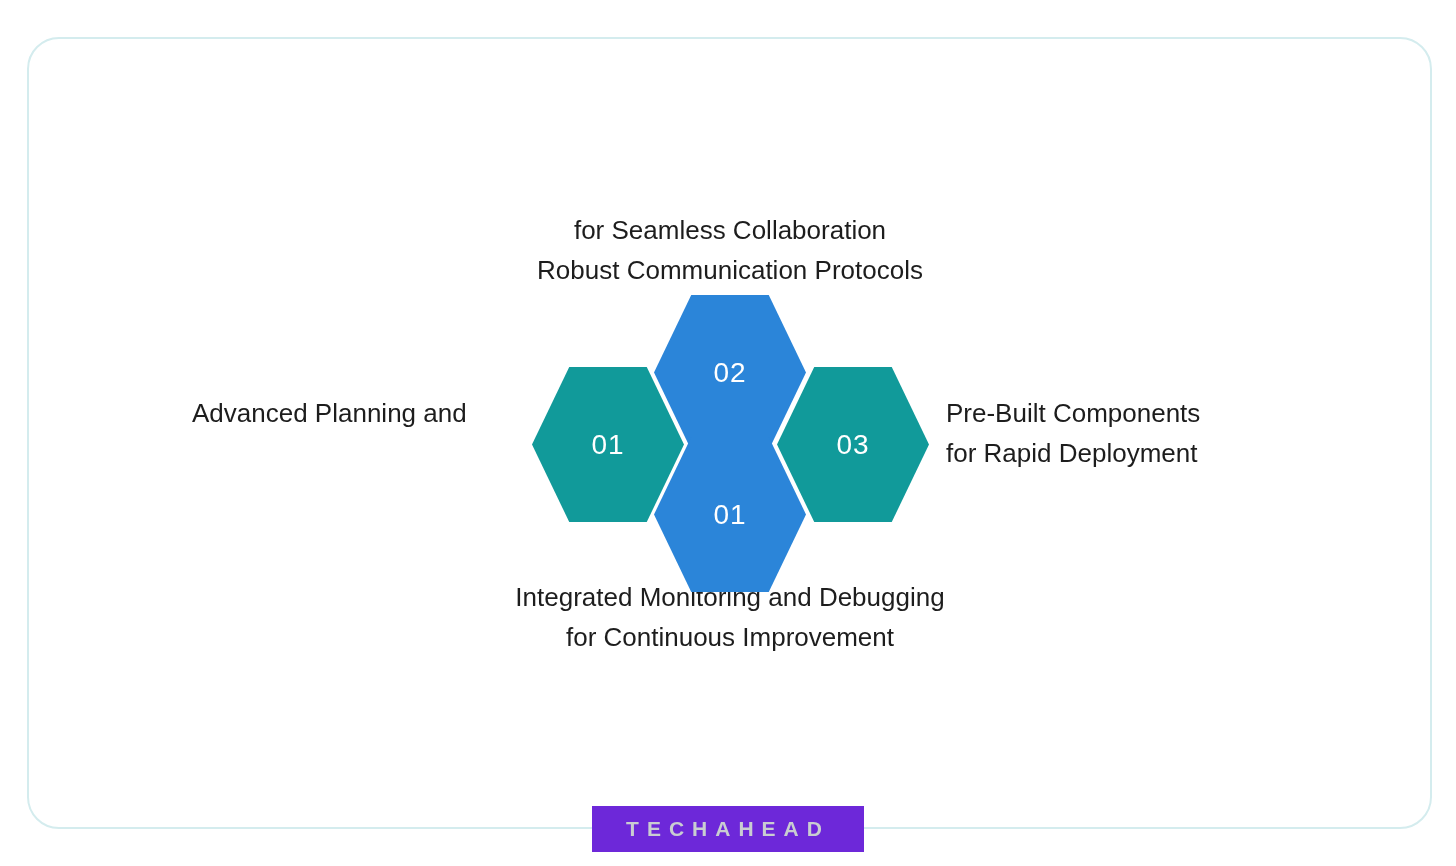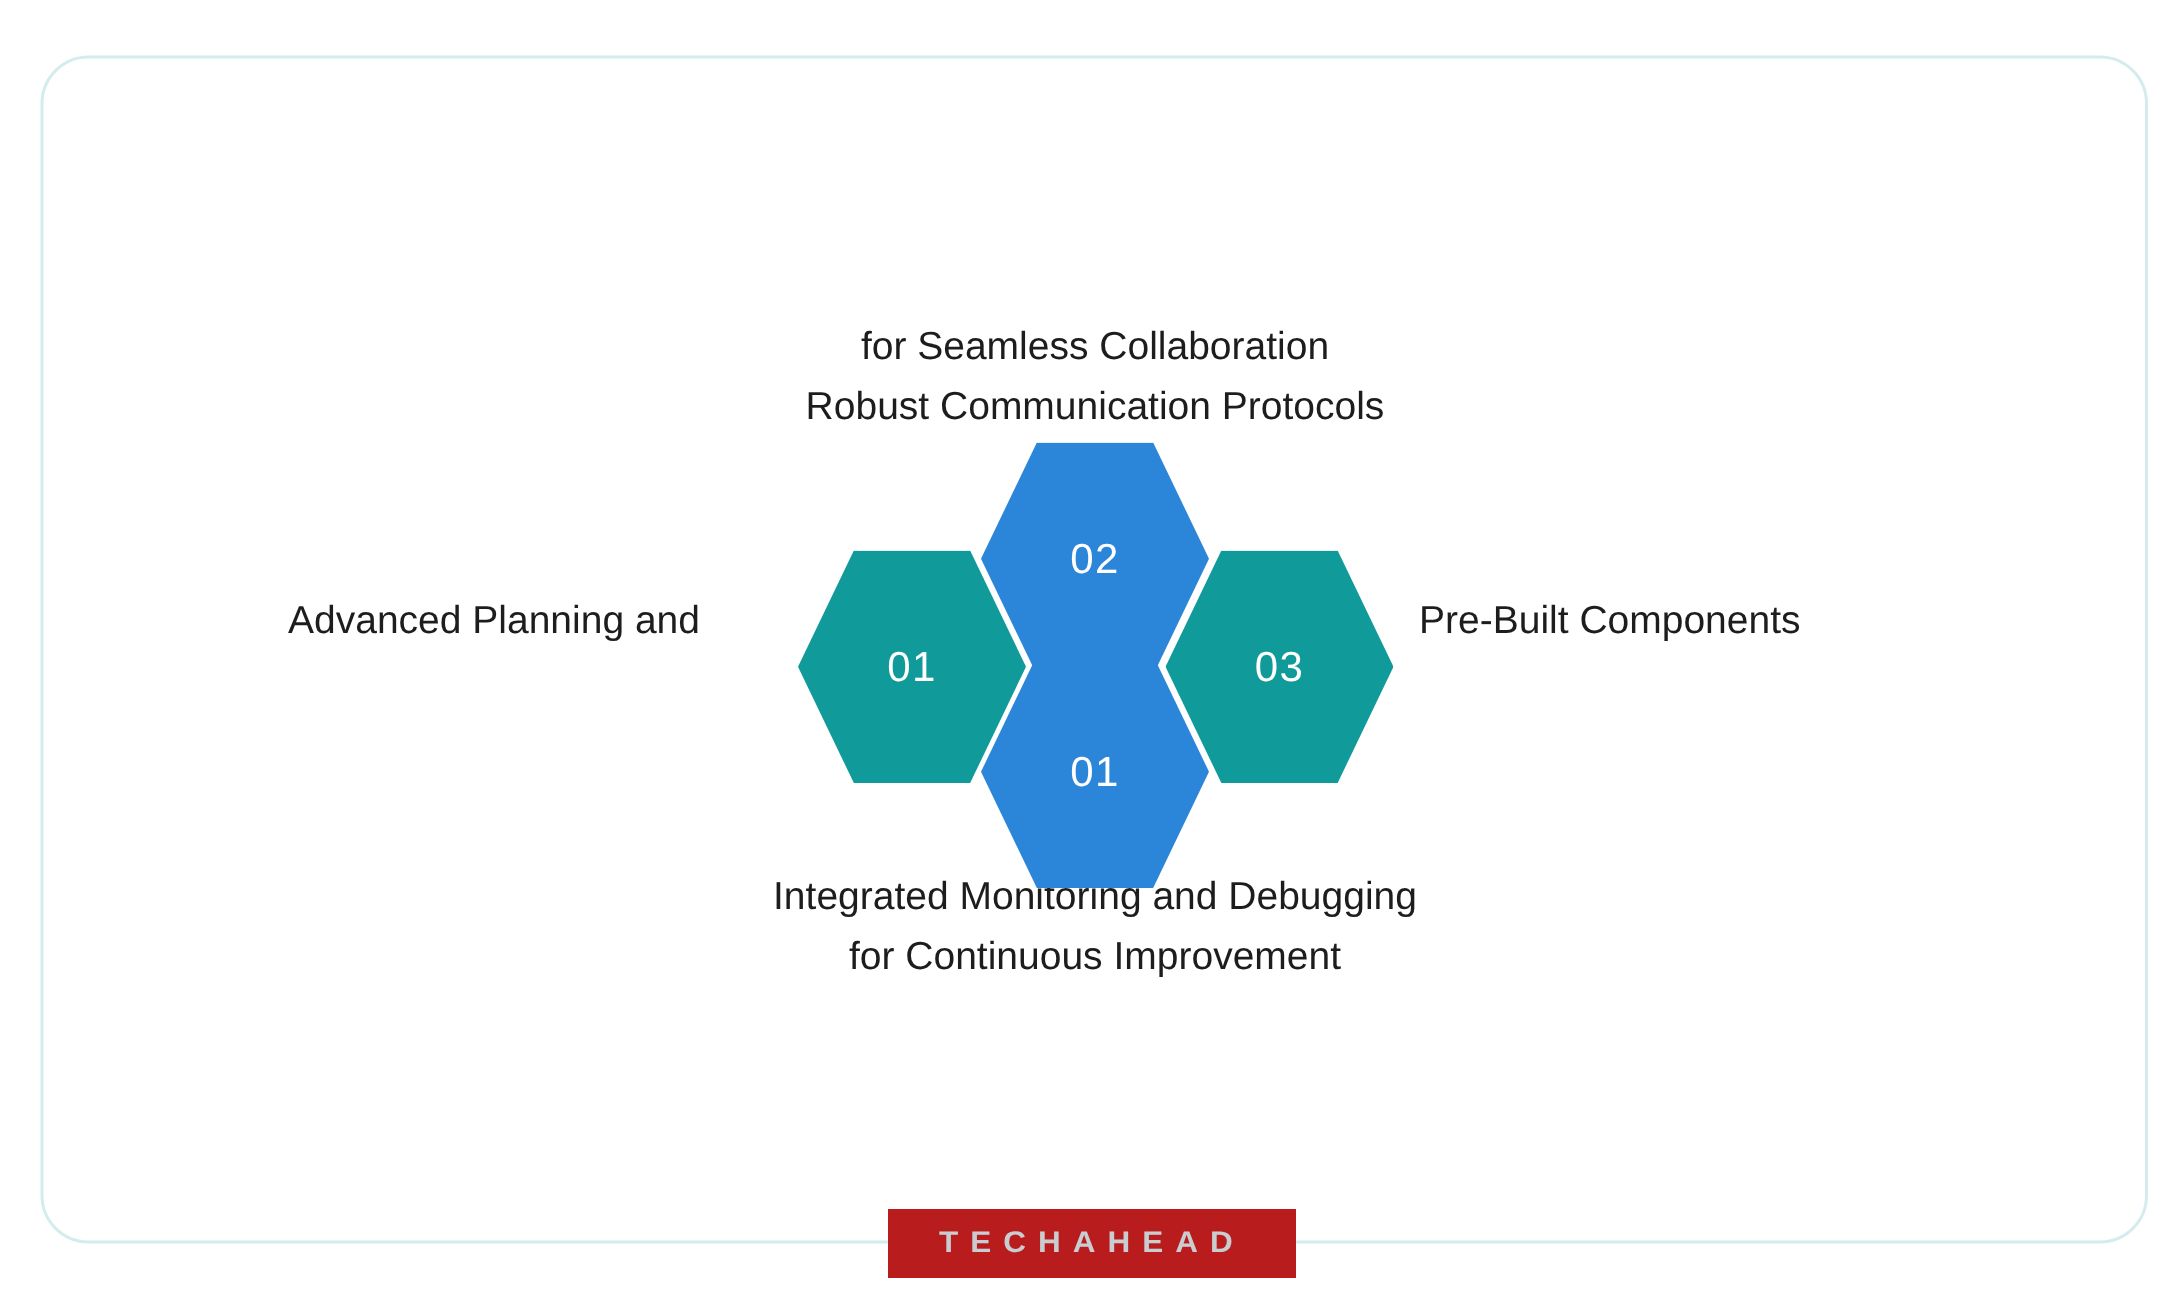--- a/index.html
+++ b/index.html
@@ -57,21 +57,21 @@
   .label.top-label    { top: 210px; }
   .label.bottom-label { top: 577px; }
   .label.left-label   { left: 192px; top: 393px; text-align: left; }
   .label.right-label  { left: 946px; top: 393px; text-align: left; }
   .footer-gap {
     position: absolute;
     left: 592px;
     top: 806px;
     width: 272px;
     height: 46px;
-    background: #b91c1c;
+    background: #6d28d9;
     display: flex;
     align-items: center;
     justify-content: center;
   }
   .brand {
     color: var(--brand-gray, #c9cdd1);
     font-size: 21px;
     font-weight: 800;
     letter-spacing: 8px;
     transform: scaleY(0.95);
@@ -89,20 +89,21 @@
     <div>for Seamless Collaboration</div>
     <div>Robust Communication Protocols</div>
   </div>
 
   <div class="label left-label">
     <div>Advanced Planning and</div>
   </div>
 
   <div class="label right-label">
     <div>Pre-Built Components</div>
+    <div>for Rapid Deployment</div>
   </div>
 
   <div class="label centered bottom-label">
     <div>Integrated Monitoring and Debugging</div>
     <div>for Continuous Improvement</div>
   </div>
 
   <div class="hex hex-teal" style="left:532px; top:367px;">
     <span class="num">01</span>
   </div>

